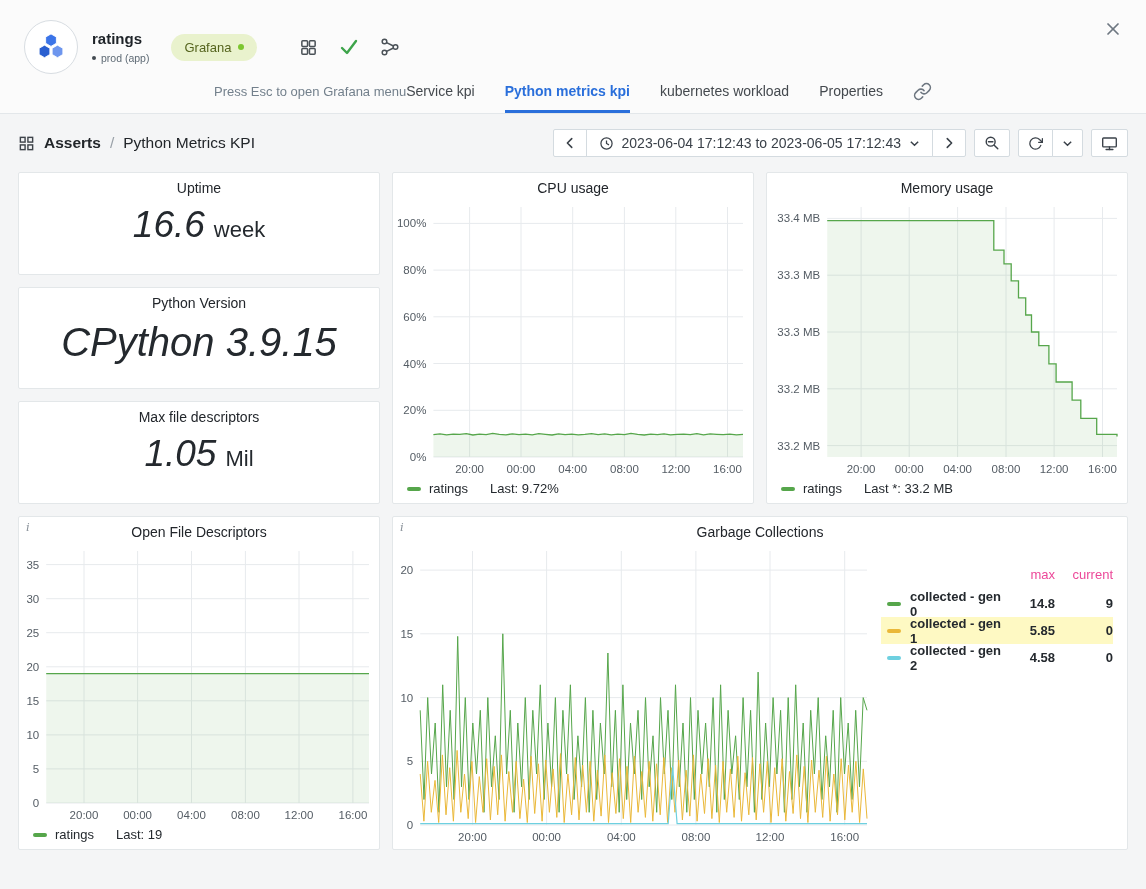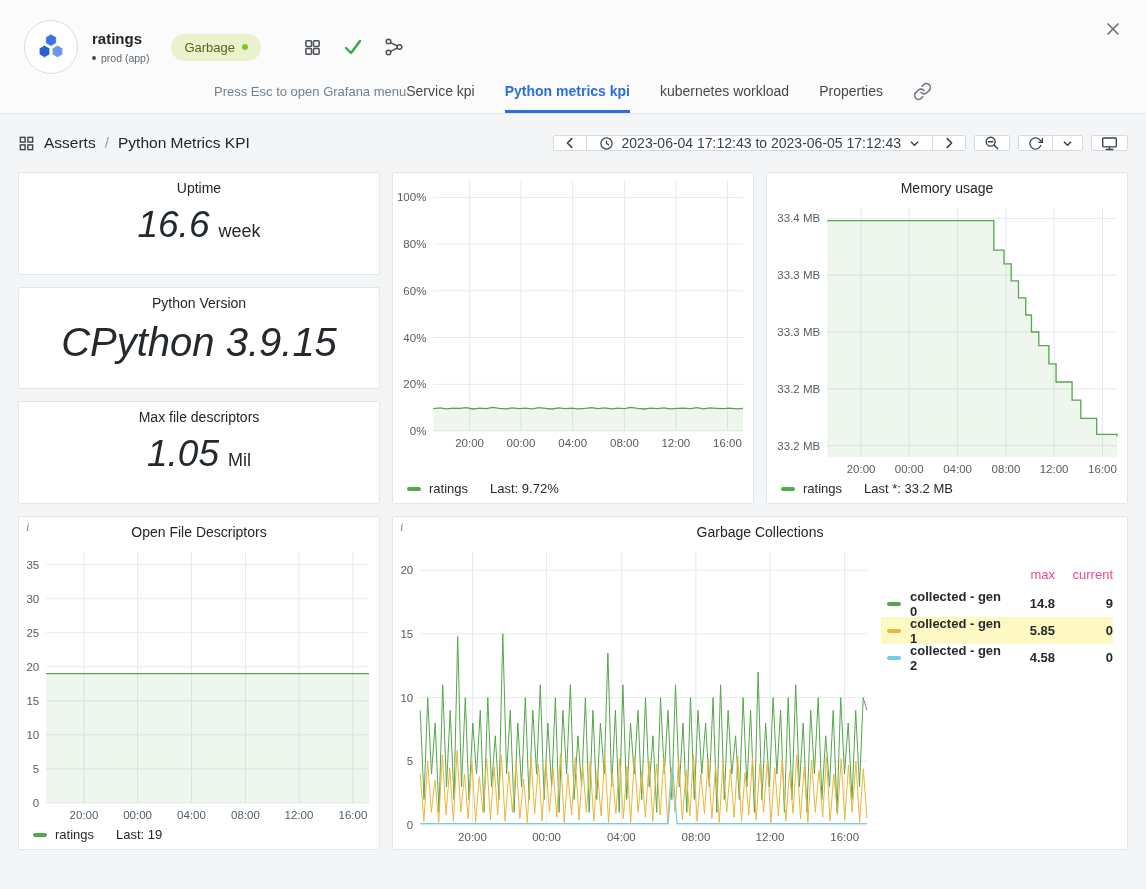--- a/index.html
+++ b/index.html
@@ -26,44 +26,44 @@
   .tabs-row { display:flex; align-items:flex-end; gap:30px; }
   .tabs { display:flex; gap:30px; align-items:flex-end; }
   .tab { font-size:14px; color:#44494e; padding-bottom:14px; cursor:pointer; }
   .tab.active { color:#2a6fdb; font-weight:700; border-bottom:3px solid #2a6fdb; padding-bottom:11px; }
   .link-btn { padding-bottom:12px; }
 
   
   .dashboard { padding:12px 18px 16px 18px; }
   .toolbar { display:flex; justify-content:space-between; align-items:center; height:34px; margin-bottom:12px; }
   .breadcrumb { display:flex; gap:9px; align-items:center; font-size:15.5px; color:#22262a; }
-  .bc-app { font-weight:400; cursor:pointer; }
+  .bc-app { font-weight:700; cursor:pointer; }
   .bc-sep { color:#9aa1a8; }
   .time-controls { display:flex; gap:8px; align-items:center; }
   .btn-group { display:flex; }
-  .tbtn { height:16px; background:#fff; border:1px solid #d4dbe0; display:inline-flex; align-items:center;
+  .tbtn { height:28px; background:#fff; border:1px solid #d4dbe0; display:inline-flex; align-items:center;
           justify-content:center; padding:0 9px; color:#3a4149; font-size:14px; cursor:pointer;
           font-family:"Liberation Sans",sans-serif; }
   .btn-group .tbtn + .tbtn { margin-left:-1px; }
   .btn-group .tbtn:first-child, .tbtn.single { border-radius:2px 0 0 2px; }
   .btn-group .tbtn:last-child { border-radius:0 2px 2px 0; }
   .tbtn.single { border-radius:2px; }
   .time-display { gap:8px; padding:0 12px; }
 
   .row1 { display:grid; grid-template-columns:1fr 1fr 1fr; gap:12px; height:332px; }
   .row2 { display:grid; grid-template-columns:1fr 2.033fr; gap:12px; height:334px; margin-top:12px; }
   .stat-col { display:flex; flex-direction:column; gap:12px; }
   .stat-col .panel { flex:1; }
   .panel { background:#fff; border:1px solid #e3e7e9; border-radius:2px; position:relative;
            display:flex; flex-direction:column; overflow:hidden; }
   .panel-title { text-align:center; font-size:14px; font-weight:500; color:#22262b; padding:7px 8px 3px; cursor:pointer; }
   .stat-value-row { flex:1; display:flex; align-items:baseline; justify-content:center; gap:9px; padding-bottom:14px; margin-top:auto; }
   .stat-value { font-size:37px; font-weight:500; color:#24292e; line-height:1.4;font-style:italic; }
   .stat-value.xl { font-size:40px; }
-  .stat-unit { font-size:18px; font-weight:500; color:#24292e; }
+  .stat-unit { font-size:22px; font-weight:500; color:#24292e; }
   .chart { flex:1; min-height:0; }
   .legend { flex:0 0 auto; display:flex; align-items:center; padding:0 0 7px 14px; font-size:13px; color:#24292e; }
   .legend-item { display:flex; align-items:center; gap:8px; cursor:pointer; }
   .legend-marker { width:14px; height:4px; border-radius:2px; background:#56A64B; flex:0 0 auto; }
   .legend-val { margin-left:14px; }
   .info-corner { position:absolute; top:3px; left:7px; font-size:11.5px; color:#8a929a;
                  font-family:"DejaVu Serif", serif; font-style:italic; cursor:pointer; }
   .gc-body { flex:1; display:flex; min-height:0; }
   .gc-chart { flex:1; min-width:0; }
   .gc-legend { width:250px; padding:24px 14px 0 4px; font-size:13px; flex:0 0 auto; }
@@ -93,21 +93,21 @@
         </svg>
       </div>
       <div class="title-block">
         <div class="app-title">ratings</div>
         <div class="app-sub">
           <span class="sub-dot"></span>
           <span>prod (app)</span>
         </div>
       </div>
       <div class="badge">
-        <span>Garbage</span>
+        <span>Grafana</span>
         <span class="badge-dot"></span>
       </div>
       <div class="header-icons">
         <span>
           <svg width="19" height="19" viewBox="0 0 20 20" fill="none" stroke="#4a5157" stroke-width="1.6">
             <rect x="3" y="3" width="6" height="6" rx="1"></rect>
               <rect x="11" y="3" width="6" height="6" rx="1"></rect>
             <rect x="3" y="11" width="6" height="6" rx="1"></rect>
               <rect x="11" y="11" width="6" height="6" rx="1"></rect>
           </svg>
@@ -240,20 +240,21 @@
         <section class="panel">
           <div class="panel-title">Max file descriptors</div>
           <div class="stat-value-row">
             <span class="stat-value">1.05</span>
             <span class="stat-unit">Mil</span>
           </div>
         </section>
       </div>
 
       <section class="panel">
+        <div class="panel-title">CPU usage</div>
         <div class="chart">
             <svg width="360" height="282" viewBox="0 0 360 282">
               <line x1="40.4" y1="258.0" x2="350" y2="258.0" stroke="#e7eaed"></line>
               <text x="33.4" y="262" text-anchor="end" class="tick">0%</text>
               <line x1="40.4" y1="211.3" x2="350" y2="211.3" stroke="#e7eaed"></line>
               <text x="33.4" y="215.3" text-anchor="end" class="tick">20%</text>
               <line x1="40.4" y1="164.5" x2="350" y2="164.5" stroke="#e7eaed"></line>
               <text x="33.4" y="168.5" text-anchor="end" class="tick">40%</text>
               <line x1="40.4" y1="117.8" x2="350" y2="117.8" stroke="#e7eaed"></line>
               <text x="33.4" y="121.8" text-anchor="end" class="tick">60%</text>

